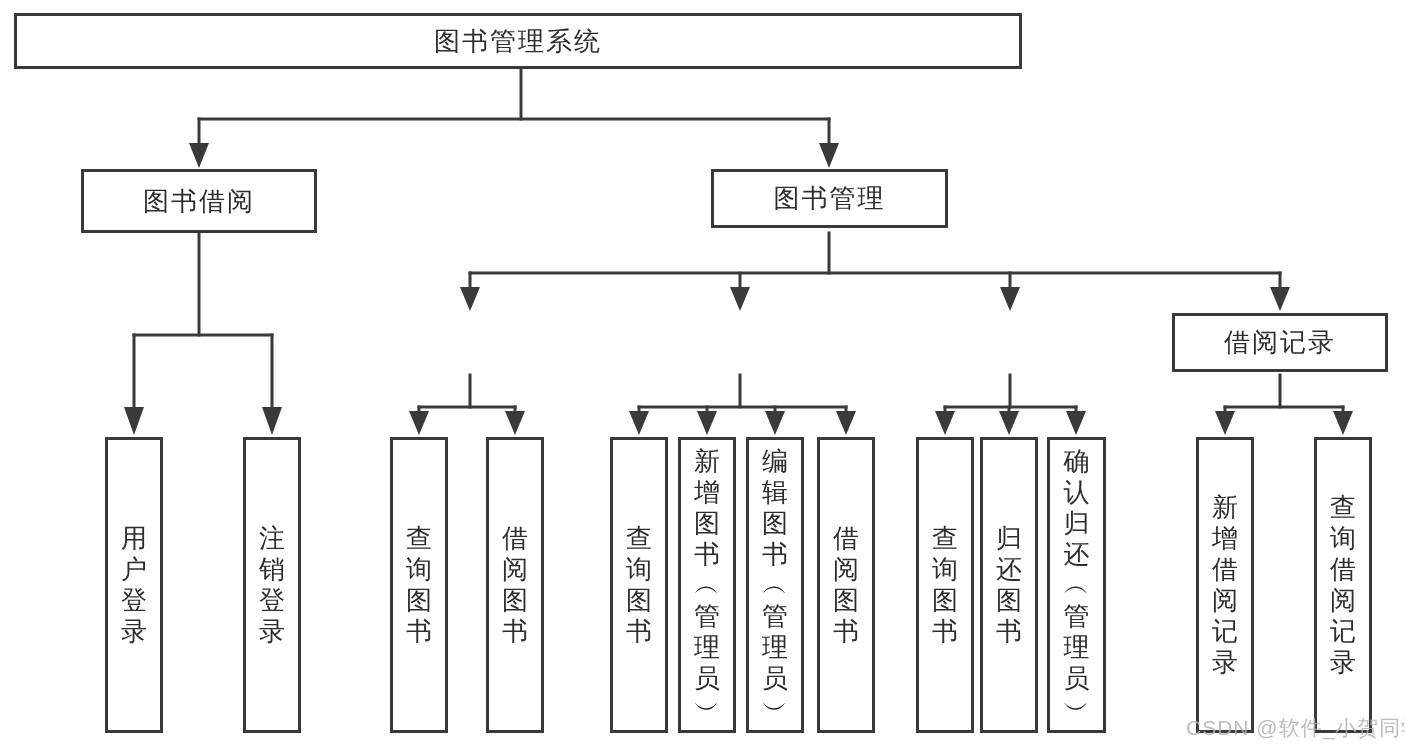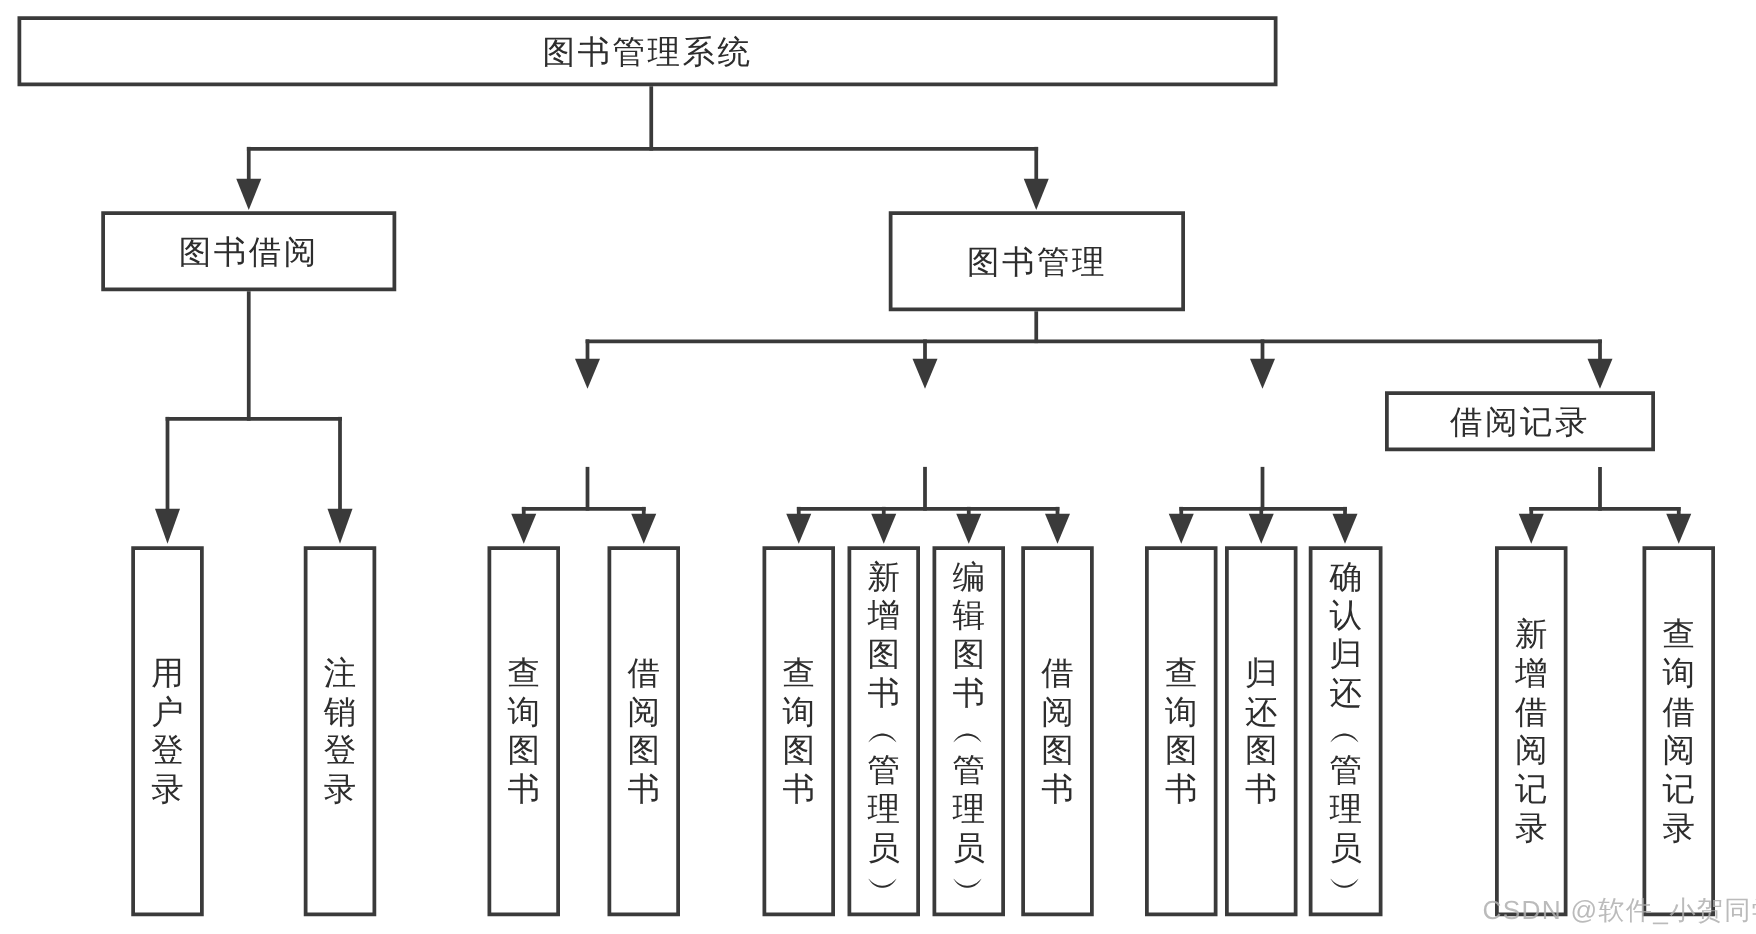--- a/index.html
+++ b/index.html
@@ -86,25 +86,25 @@
     <polygon points="1333,411 1353,411 1343,435"></polygon>
   </svg>
 
   <div class="node" style="left:14px;top:13px;width:1008px;height:56px">
     <span>图书管理系统</span>
   </div>
 
   <div class="node" style="left:81px;top:169px;width:236px;height:64px">
     <span>图书借阅</span>
   </div>
-  <div class="node" style="left:711px;top:169px;width:237px;height:80px">
+  <div class="node" style="left:711px;top:169px;width:237px;height:59px">
     <span>图书管理</span>
   </div>
 
-  <div class="node" style="left:1108px;top:313px;width:216px;height:48px">
+  <div class="node" style="left:1172px;top:313px;width:216px;height:59px">
     <span>借阅记录</span>
   </div>
 
   <div class="node vnode" style="left:105px;top:437px;width:58px;height:296px">
       <div class="vchar">用</div>
       <div class="vchar">户</div>
       <div class="vchar">登</div>
       <div class="vchar">录</div>
     </div>
   <div class="node vnode" style="left:243px;top:437px;width:58px;height:296px">

